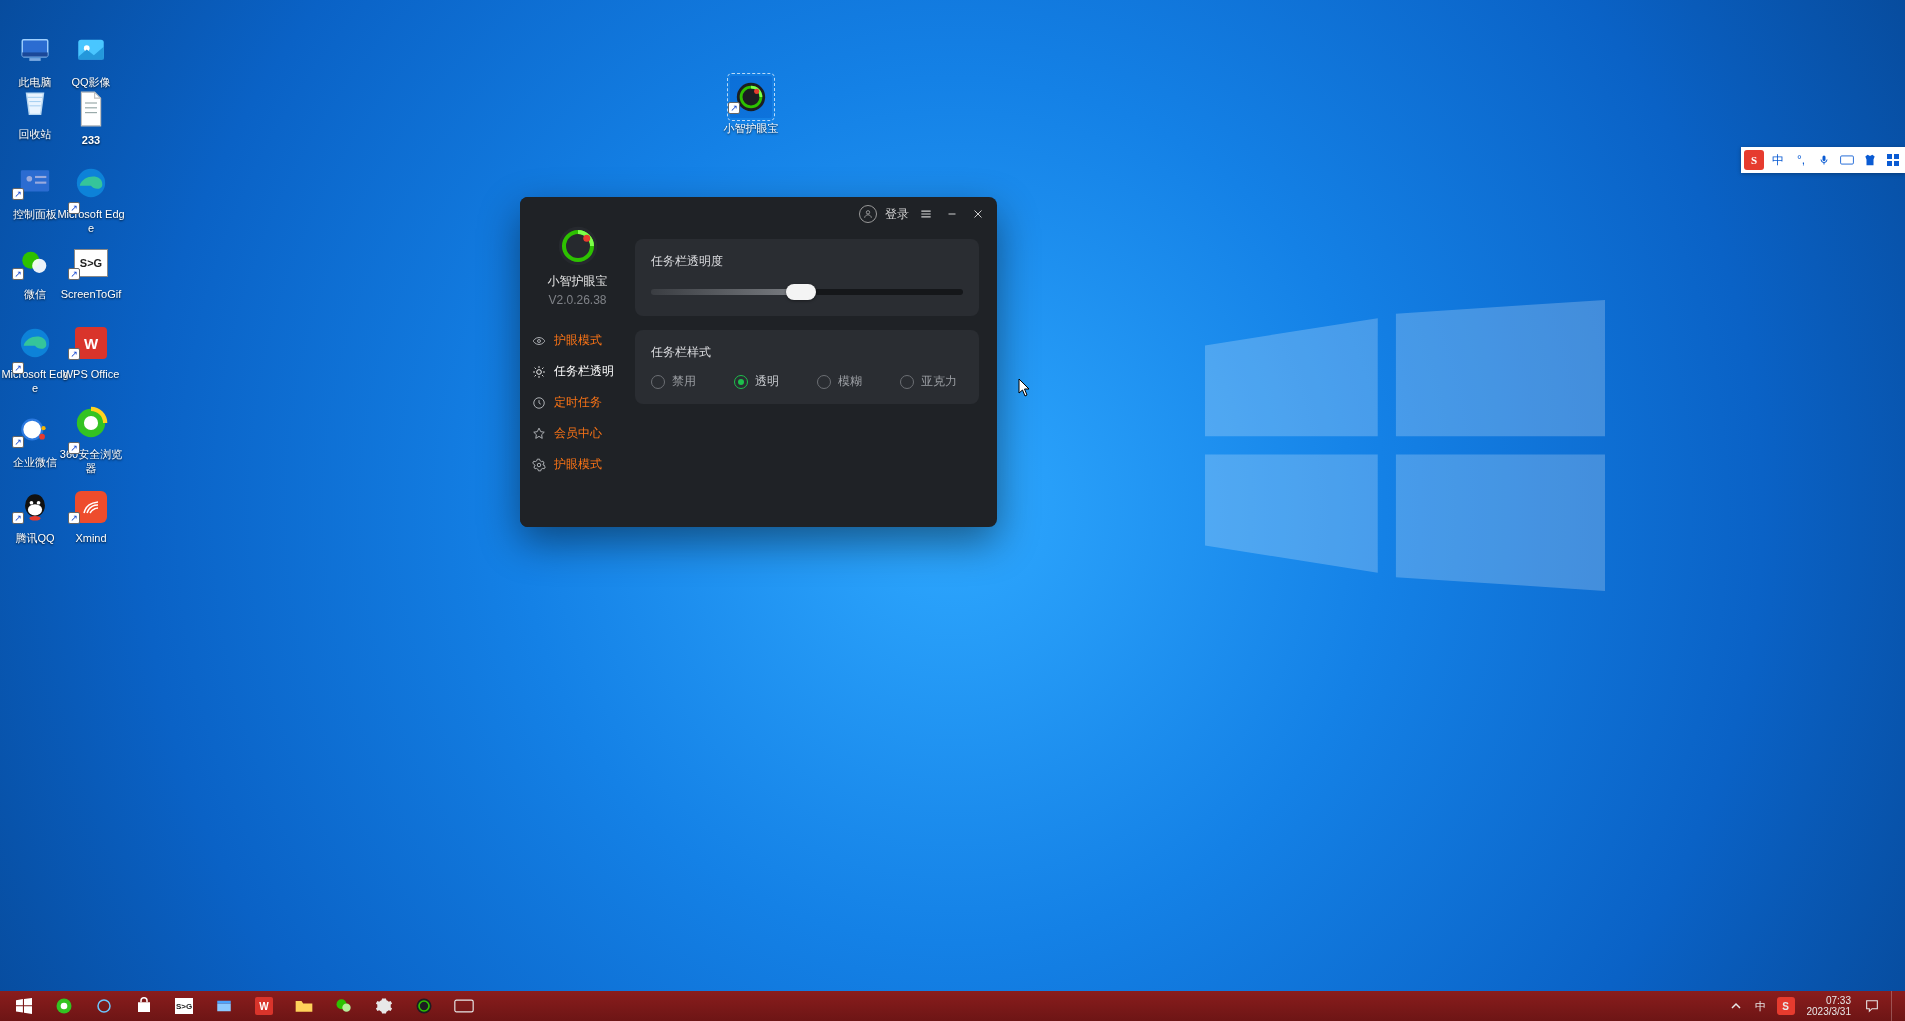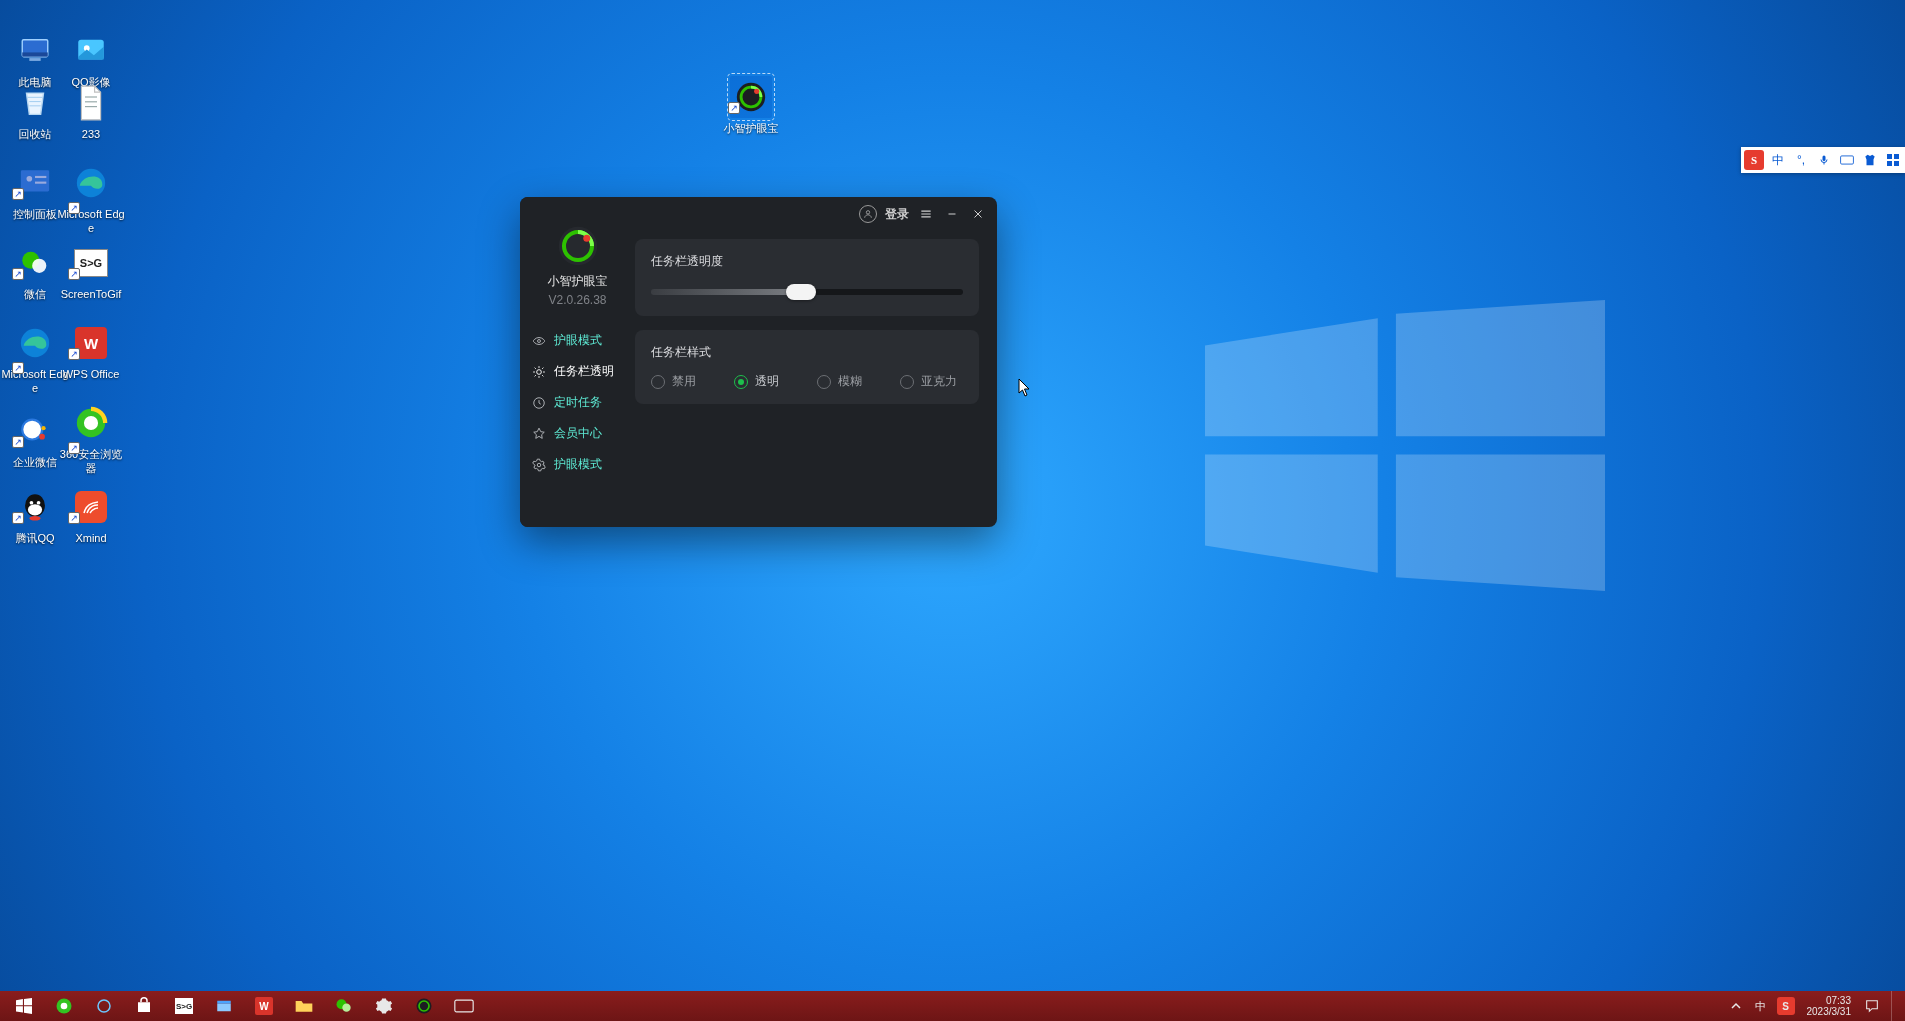--- a/index.html
+++ b/index.html
@@ -72,21 +72,21 @@
     background: #1f2226;
     padding-top: 28px;
     display:flex;
     flex-direction: column;
     align-items: center;
   }
   .applogo { width: 42px; height: 42px; border-radius: 50%; display:flex; align-items:center; justify-content:center; margin-bottom:6px;}
   .appname { font-size: 12px; color:#e8e8e8; }
   .appver { font-size: 12px; color:#7f8287; margin-top:3px; margin-bottom: 18px; }
   .nav { width: 100%; }
-  .nav .item { display:flex; align-items:center; gap:8px; padding:7px 12px; font-size:12px; color:#5eead4; cursor:pointer; }
+  .nav .item { display:flex; align-items:center; gap:8px; padding:7px 12px; font-size:12px; color:#f97316; cursor:pointer; }
   .nav .item svg { width:14px; height:14px; stroke:#b5b8bc; fill:none; }
   .nav .item.active { color:#fff; }
   .nav .item.active svg { stroke:#fff; }
 
   .content { flex:1; padding: 42px 18px 16px 0; display:flex; flex-direction:column; gap:14px; }
   .card { background:#2a2d32; border-radius:8px; padding:14px 16px; }
   .card .title { font-size:12px; color:#dcdde0; margin-bottom:12px; }
 
   .swatches { display:flex; gap:24px; }
   .swatch { width:30px; height:30px; border-radius:4px; position:relative; cursor:pointer; }
@@ -221,21 +221,21 @@
   <div class="dicon" style="left:56px; top:-10px;">
     <div class="ic">
         <svg width="34" height="34" viewBox="0 0 24 24">
           <rect x="3" y="4" width="18" height="14" rx="2" fill="#49c6ff"></rect>
           <circle cx="9" cy="10" r="2" fill="#fff"></circle>
           <path d="M3 16 L9 11 L14 15 L21 9 L21 18 L3 18 Z" fill="#2498db"></path>
         </svg>
       </div>
     <div class="lbl">QQ影像</div>
   </div>
-  <div class="dicon" style="left:56px; top:42px;">
+  <div class="dicon" style="left:56px; top:48px;font-weight:bold;">
     <div class="ic">
         <svg width="30" height="36" viewBox="0 0 24 30">
           <path d="M4 1 L15 1 L20 6 L20 29 L4 29 Z" fill="#fff" stroke="#c0c0c0"></path>
           <path d="M15 1 L15 6 L20 6" fill="none" stroke="#c0c0c0"></path>
           <line x1="7" y1="10" x2="17" y2="10" stroke="#9aa"></line>
           <line x1="7" y1="14" x2="17" y2="14" stroke="#9aa"></line>
           <line x1="7" y1="18" x2="17" y2="18" stroke="#9aa"></line>
         </svg>
       </div>
     <div class="lbl">233</div>
@@ -303,21 +303,21 @@
 </div>
 
 <div class="app">
   <div class="titlebar">
     <span class="avatar">
         <svg width="10" height="10" viewBox="0 0 24 24" stroke="#aaa" fill="none" stroke-width="2">
           <circle cx="12" cy="8" r="4"></circle>
           <path d="M4 21c0-4 4-7 8-7s8 3 8 7"></path>
         </svg>
       </span>
-    <span style="cursor:pointer;font-weight:bold;">登录</span>
+    <span style="cursor:pointer;">登录</span>
     <span class="tbbtn">
         <svg width="14" height="14" viewBox="0 0 24 24" stroke="#cfcfcf" stroke-width="2">
           <line x1="4" y1="7" x2="20" y2="7"></line>
           <line x1="4" y1="12" x2="20" y2="12"></line>
           <line x1="4" y1="17" x2="20" y2="17"></line>
         </svg>
       </span>
     <span class="tbbtn">
         <svg width="12" height="12" viewBox="0 0 24 24" stroke="#cfcfcf" stroke-width="2">
           <line x1="5" y1="12" x2="19" y2="12"></line>

